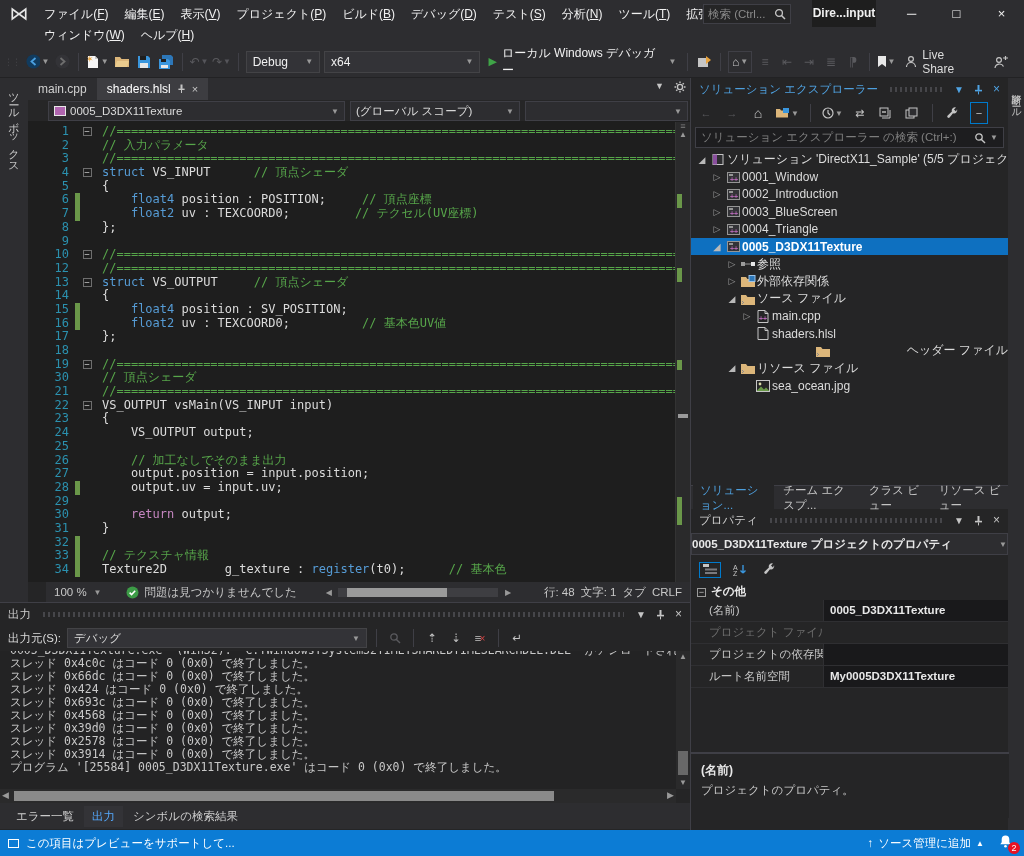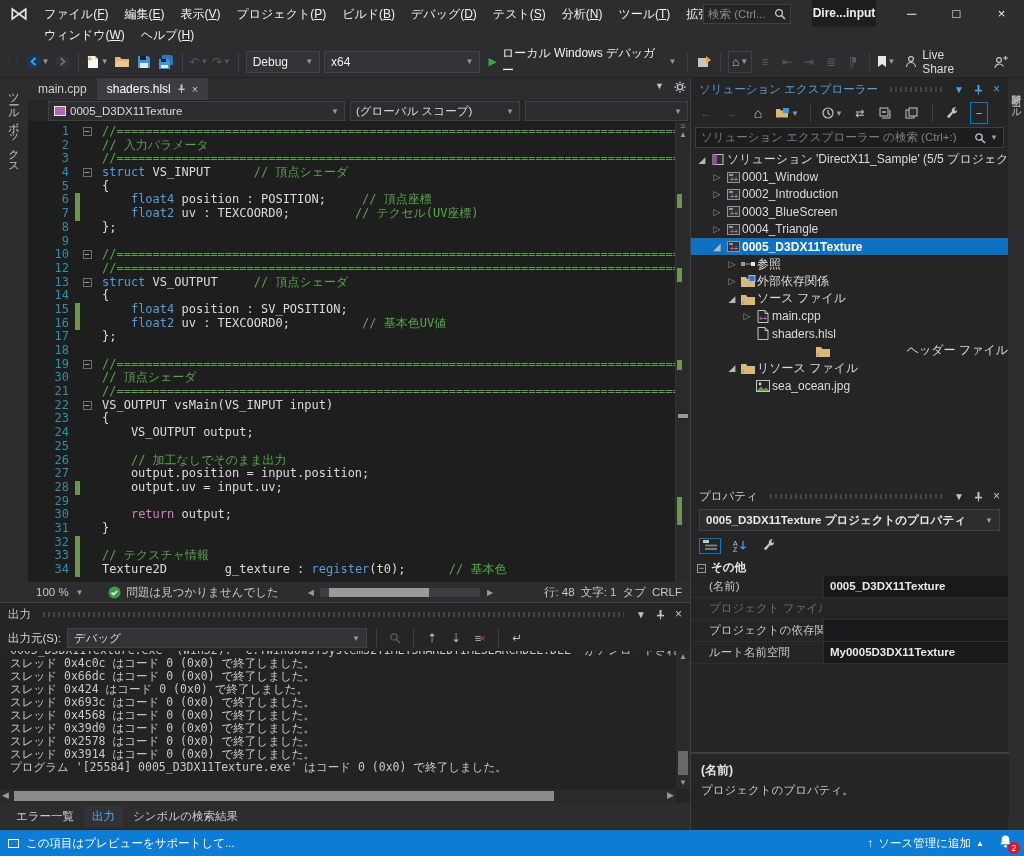--- a/index.html
+++ b/index.html
@@ -59,21 +59,21 @@
   .chg.on { background:var(--changed); }
   .fold { width:14px; flex:none; text-align:center; color:#9B9B9B; font-size:9px; line-height:13px; }
   .fold .fbox { display:inline-block; width:9px; height:9px; border:1px solid #6E6E6E; line-height:7px; font-size:9px; color:#C8C8C8; background:#1E1E1E; }
   .ctext { flex:1; overflow:hidden; padding-left:8px; }
   .tok-c { color:var(--comment); } .tok-k { color:var(--keyword); } .tok-t { color:var(--ctext); } .tok-p { color:var(--purple); }
   .vsb { position:absolute; right:0; top:0; width:15px; height:460px; background:#2A2A2B; border-left:1px solid #333; }
   .vsb .gripv { color:#808080; font-size:9px; text-align:center; line-height:8px; }
   .vsb .arr { color:#999; font-size:8px; text-align:center; }
   .mark { position:absolute; left:1px; width:5px; background:var(--changed); }
   .thumbline { position:absolute; left:2px; right:2px; height:4px; background:#9A9A9A; }
-  .estatus { height:20px; background:#2D2D30; display:flex; align-items:center; font-size:11.5px; color:#C8C8C8; gap:6px; padding:8px 8px; }
+  .estatus { height:20px; background:#2D2D30; display:flex; align-items:center; font-size:11.5px; color:#C8C8C8; gap:6px; padding:8px 8px;margin-left:18px; }
   .hsb { width:160px; height:9px; background:#3E3E42; position:relative; }
   .hsb .ht { position:absolute; left:6%; width:62%; top:0; height:9px; background:#9A9A9A; }
 
   
   .output { position:absolute; left:0; top:602px; width:690px; height:228px; background:#252526; border-top:1px solid #3F3F46; }
   .pheader { height:22px; display:flex; align-items:center; padding:0 8px; gap:8px; font-size:11.5px; }
   .pheader .ptitle { color:#D0D0D0; }
   .pheader.focus .ptitle { color:var(--title_blue); }
   .hgrip { flex:1; height:5px; background-image:repeating-linear-gradient(90deg,#46464A 0 2px,transparent 2px 5px); margin:0 4px; }
   .hicons { display:flex; gap:9px; color:#C5C5C5; align-items:center; font-size:10px; }
@@ -102,22 +102,22 @@
   .tree { height:336px; overflow:hidden; padding-top:2px; }
   .trow { display:flex; align-items:center; height:17.4px; font-size:12px; color:#DCDCDC; white-space:nowrap; }
   .trow.sel { background:var(--selection); color:#fff; font-weight:bold; }
   .texp { width:14px; flex:none; text-align:center; color:#B9B9B9; font-size:9px; }
   .texp.col { color:#9B9B9B; }
   .ticon { width:18px; flex:none; display:inline-flex; justify-content:center; align-items:center; }
   .setabs { height:24px; background:#2D2D30; display:flex; align-items:center; gap:2px; padding-left:2px; font-size:11.5px; border-top:1px solid #3F3F46; }
   .setab { padding:4px 7px; color:#C8C8C8; }
   .setab.active { background:#252526; color:var(--title_blue); }
 
-  .pcombo { height:22px; margin:2px 8px; background:#2D2D30; border:1px solid #3F3F46; display:flex; align-items:center;
-            justify-content:space-between; padding:0 6px; font-weight:bold; font-size:11.5px; color:#E8E8E8; }
+  .pcombo { height:22px; margin:2px 0; background:#2D2D30; border:1px solid #3F3F46; display:flex; align-items:center;
+            justify-content:space-between; padding:0 0; font-weight:bold; font-size:11.5px; color:#E8E8E8; }
   .ptools { height:25px; display:flex; align-items:center; gap:8px; padding:0 8px; color:#C5C5C5; }
   .pgi { border:1px solid transparent; padding:1px 3px; }
   .pgi.sel2 { border-color:#007ACC; }
   .pgrid { font-size:11.5px; }
   .pcat { height:18px; line-height:18px; font-weight:bold; color:#E8E8E8; padding-left:6px; }
   .pcat .cbox { display:inline-block; width:9px; height:9px; border:1px solid #9B9B9B; line-height:7px; font-size:9px; text-align:center; color:#C8C8C8; margin-right:5px; font-weight:normal; }
   .prow { display:flex; height:22px; line-height:21px; border-bottom:1px solid #2F2F32; }
   .pname { width:132px; flex:none; padding-left:18px; color:#C8C8C8; overflow:hidden; white-space:nowrap; }
   .pval { flex:1; background:#19191B; color:#E8E8E8; padding-left:6px; overflow:hidden; white-space:nowrap; border-left:1px solid #2F2F32; }
   .prow.gray .pname, .prow.gray .pval { color:#6D6D6D; }
@@ -671,20 +671,26 @@
           <span class="ticon">
             <svg width="14" height="12">
               <rect x="0.5" y="0.5" width="13" height="11" fill="#252526" stroke="#C5C5C5"></rect>
               <circle cx="4" cy="4" r="1.4" fill="#DCDCAA"></circle>
               <path d="M1 10.5 l4-4 3 3 2-2 3 3 v0.5 H1z" fill="#6A9949"></path>
             </svg>
           </span>
           <span>sea_ocean.jpg</span>
         </div>
       </div>
+    <div class="setabs">
+        <span class="setab active">ソリューション...</span>
+        <span class="setab">チーム エクスプ...</span>
+        <span class="setab">クラス ビュー</span>
+        <span class="setab">リソース ビュー</span>
+      </div>
 
     <div class="pheader">
       <span class="ptitle">プロパティ</span>
       <span class="hgrip"></span>
       <span class="hicons">
         <span>▼</span>
         <span>
             <svg width="11" height="11">
               <rect x="4.5" y="1" width="2" height="5" fill="#C5C5C5"></rect>
               <rect x="2" y="5.8" width="7" height="1.6" fill="#C5C5C5"></rect>

